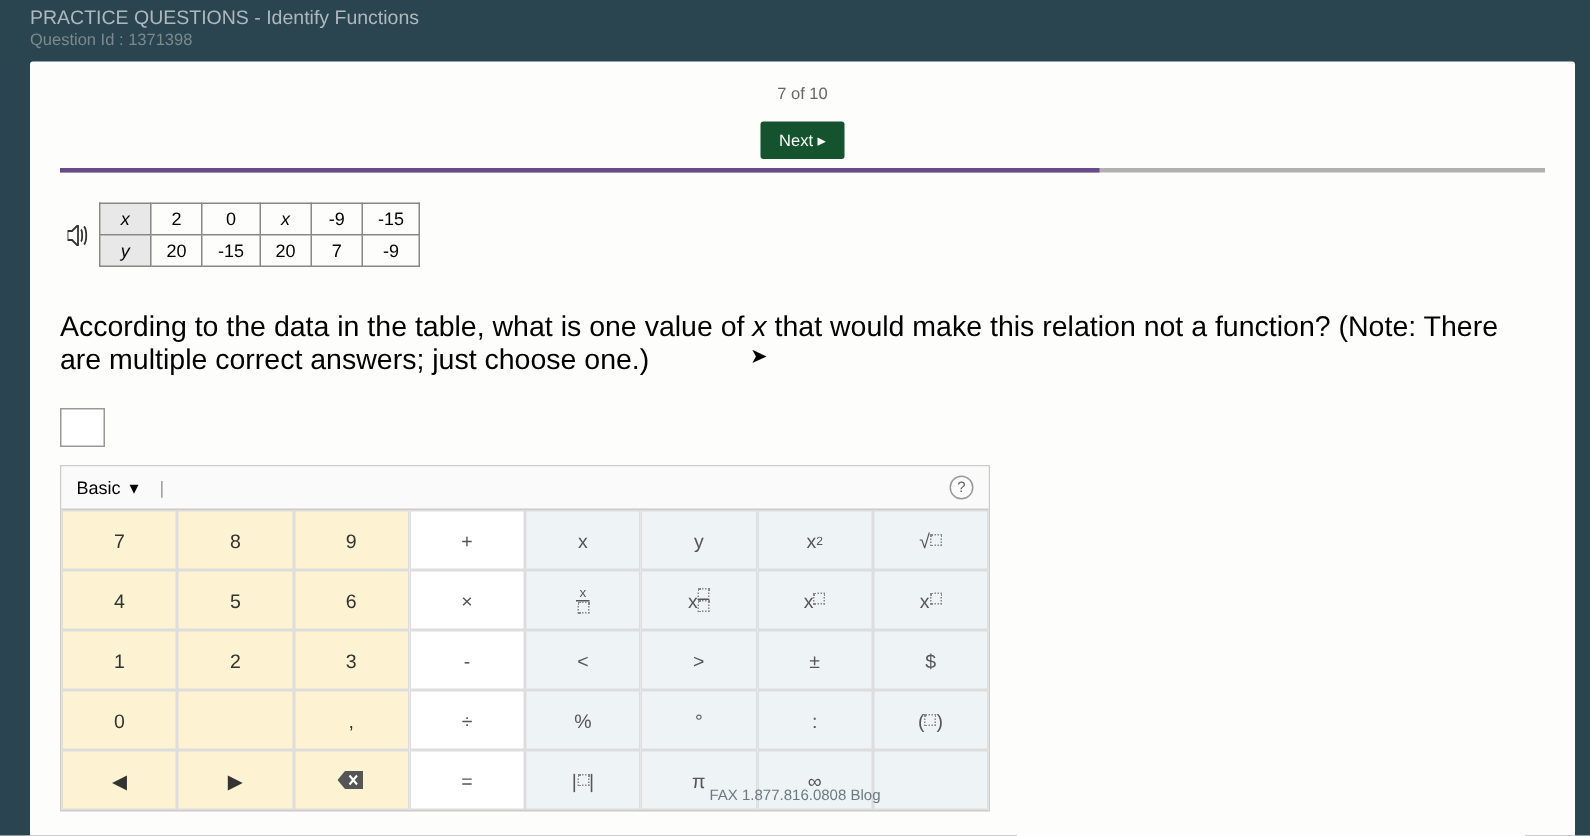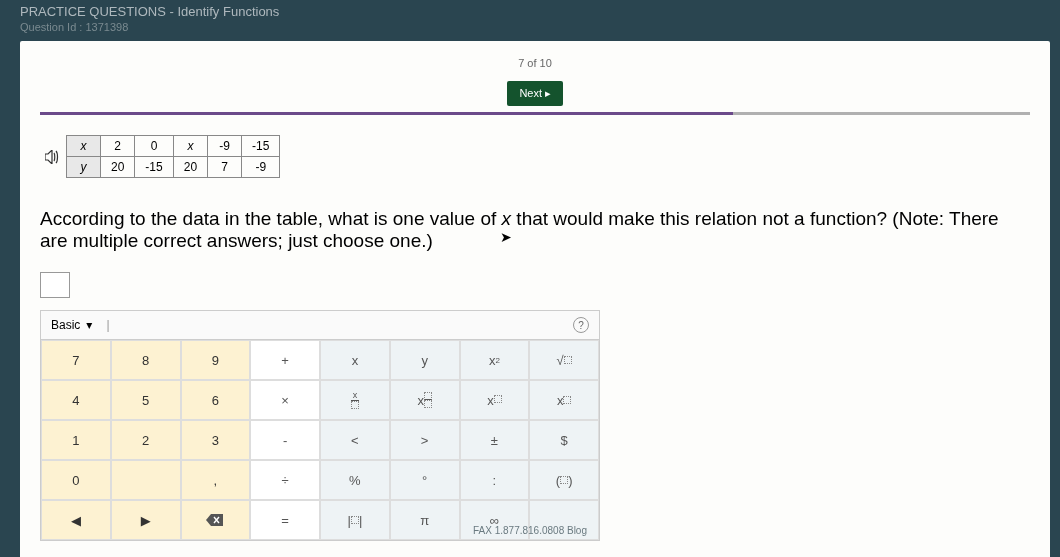--- a/index.html
+++ b/index.html
@@ -90,21 +90,21 @@
     .question-text .var { font-style: italic; }
     .answer-box {
       width: 30px;
       height: 26px;
       border: 1px solid #999;
       background: #fff;
       margin-bottom: 12px;
     }
     .keypad-wrapper {
       border: 1px solid #ccc;
-      width: 560px;
+      width: 620px;
     }
     .keypad-header {
       display: flex;
       justify-content: space-between;
       align-items: center;
       padding: 6px 10px;
       border-bottom: 1px solid #ccc;
       font-size: 12px;
       background: #fafafa;
     }

